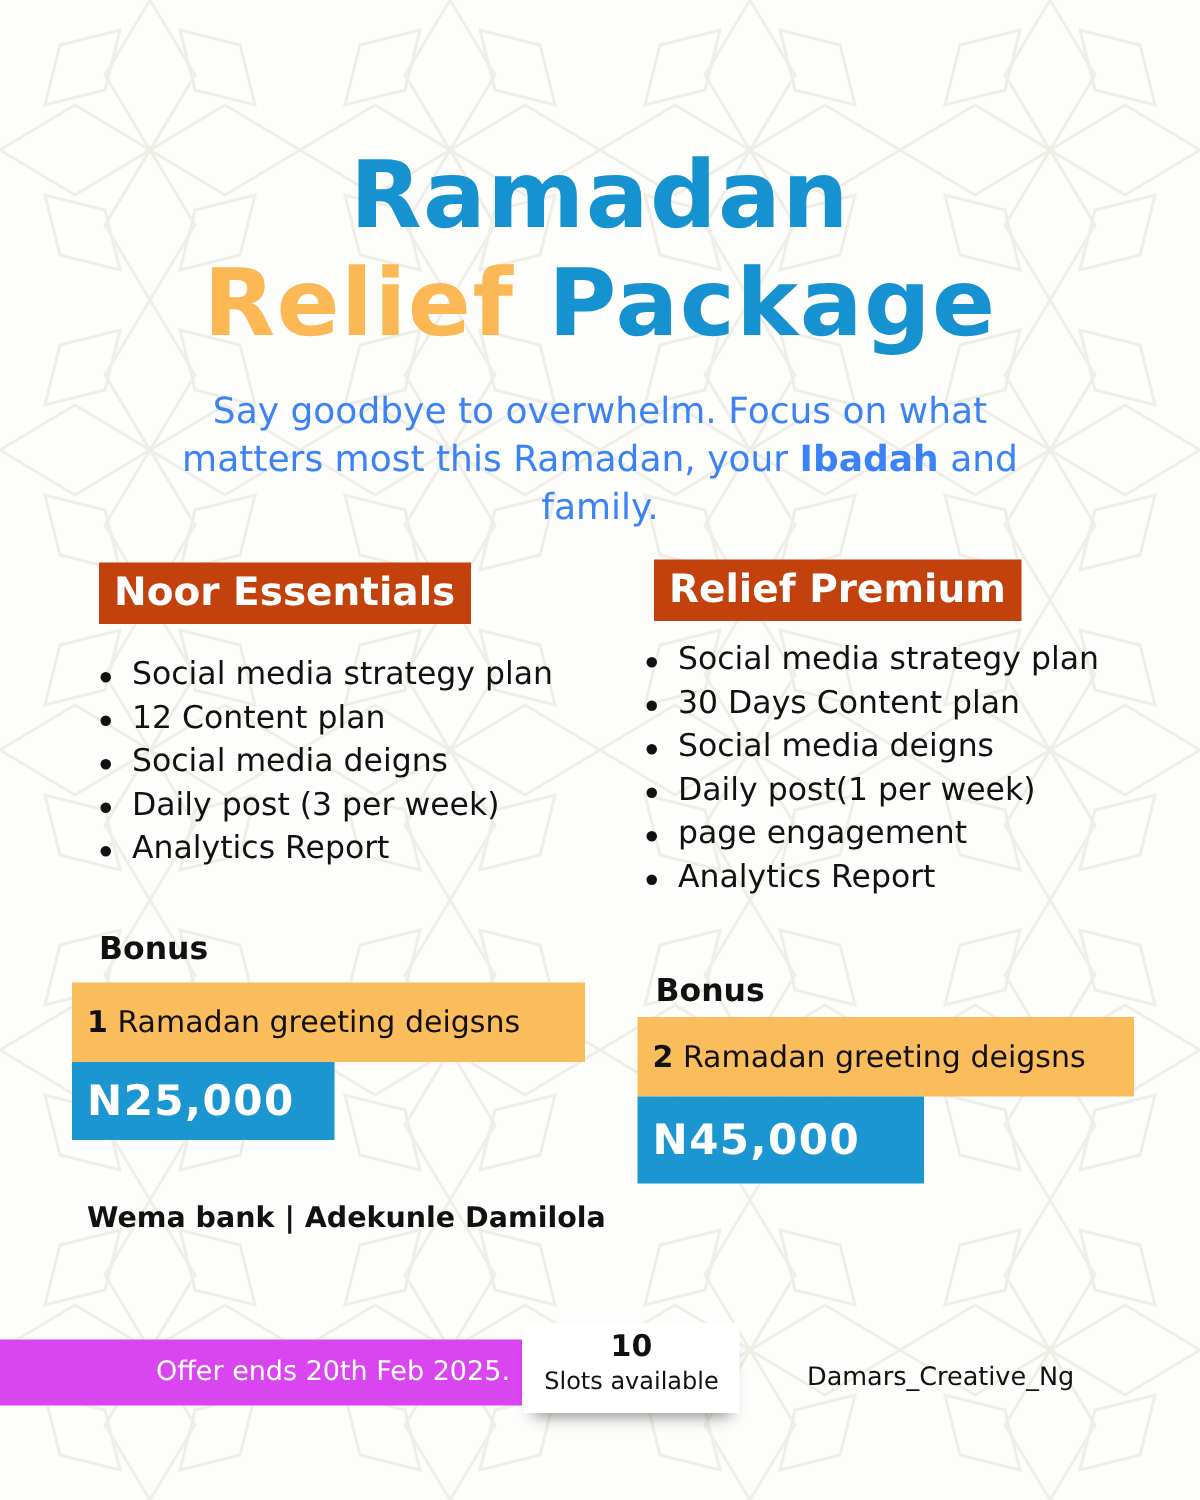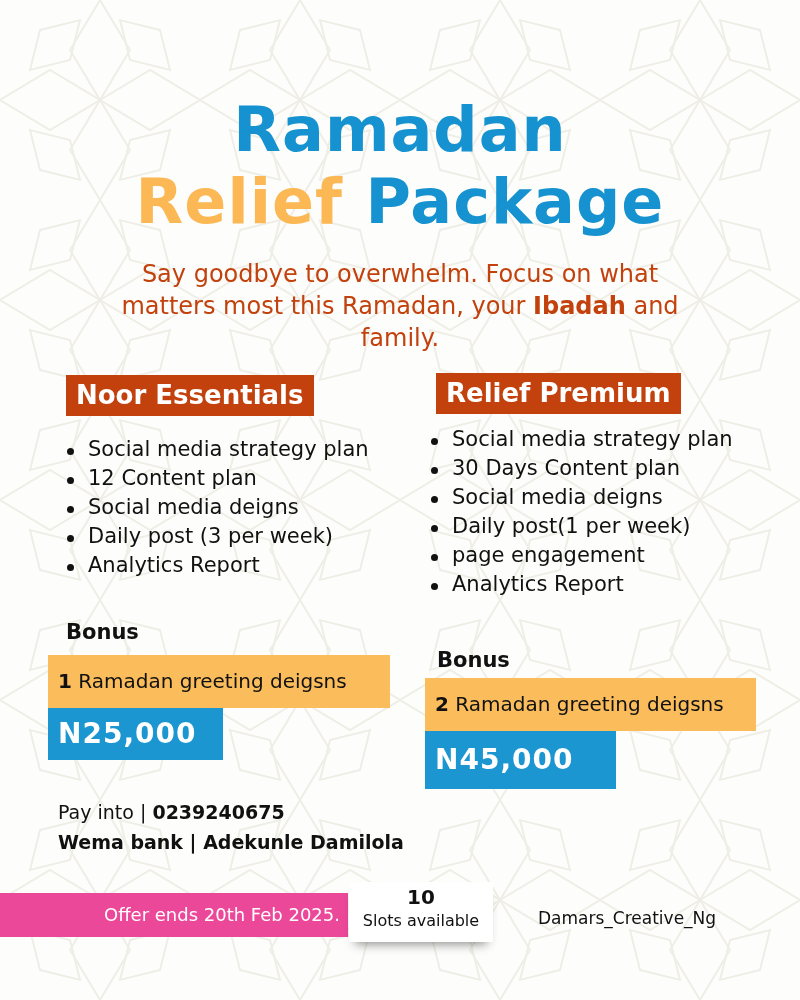--- a/index.html
+++ b/index.html
@@ -3,32 +3,32 @@
 <meta charset="utf-8">
 <style>
   html,body{margin:0;padding:0;}
   body{width:800px;height:1000px;position:relative;overflow:hidden;background:#fdfdfb;font-family:"DejaVu Sans","Liberation Sans",sans-serif;color:#111;}
   .bg{position:absolute;inset:0;z-index:0;}
   .abs{position:absolute;z-index:1;}
   .title1{left:0;width:800px;top:92px;text-align:center;font-size:62px;font-weight:bold;color:#1592cf;letter-spacing:1px;line-height:76px;}
   .title2{left:0;width:800px;top:164px;text-align:center;font-size:62px;font-weight:bold;line-height:76px;letter-spacing:1px;}
   .title2 .relief{color:#fbb854;}
   .title2 .package{color:#1592cf;}
-  .tagline{left:100px;width:600px;top:258px;text-align:center;font-size:24px;line-height:32px;color:#c2410c;font-family:"DejaVu Sans",sans-serif;}
+  .tagline{left:100px;width:600px;top:258px;text-align:center;font-size:24px;line-height:32px;color:#3b82f6;font-family:"DejaVu Sans",sans-serif;}
   .tagline b{font-weight:bold;}
   .plan-head{background:#c2410c;color:#fff;font-weight:bold;font-size:26px;line-height:41px;padding:0 10px;white-space:nowrap;}
   .features{list-style:none;margin:0;padding:0;font-size:21px;line-height:29px;}
   .features li{position:relative;padding-left:24px;white-space:nowrap;}
   .features li::before{content:"";position:absolute;left:3px;top:13px;width:7px;height:7px;border-radius:50%;background:#111;}
   .bonus-label{font-weight:bold;font-size:21px;}
   .bonus-box{background:#fbbd5c;font-size:20px;line-height:53px;padding:0 10px;white-space:nowrap;}
   .bonus-box b{font-weight:bold;}
   .price{background:#1b96d1;color:#fff;font-weight:bold;font-size:28px;padding:0 10px;letter-spacing:1px;}
   .pay{font-size:19px;line-height:30px;}
-  .footer-bar{left:0;top:893px;width:348px;height:44px;background:#ec4899;color:#fff;font-size:18px;line-height:44px;text-align:right;padding-right:8px;box-sizing:border-box;}
+  .footer-bar{left:0;top:893px;width:348px;height:44px;background:#d946ef;color:#fff;font-size:18px;line-height:44px;text-align:right;padding-right:8px;box-sizing:border-box;}
   .slots{left:349px;top:882px;width:144px;height:60px;background:#fff;box-shadow:0 8px 10px -6px rgba(0,0,0,.45);text-align:center;}
   .slots .num{font-weight:bold;font-size:20px;line-height:26px;display:block;padding-top:2px;}
   .slots .lbl{font-size:16px;line-height:22px;display:block;}
   .handle{left:538px;top:908px;font-size:17px;color:#111;}
 </style>
 </head>
 <body>
 
 <svg class="bg" width="800" height="1000" xmlns="http://www.w3.org/2000/svg">
   <defs>
@@ -85,24 +85,20 @@
   <li>Analytics Report</li>
 </ul>
 <div class="abs bonus-label" style="left:437px;top:648px;">Bonus</div>
 <div class="abs bonus-box" style="left:425px;top:678px;width:311px;">
   <b>2</b>
   <span>Ramadan greeting deigsns</span>
 </div>
 <div class="abs price" style="left:425px;top:731px;width:171px;line-height:58px;">N45,000</div>
 
 <div class="abs pay" style="left:58px;top:797px;">
-  <div>
-    <span>Pay into |</span>
-    <b>0239240675</b>
-  </div>
   <div style="font-weight:bold;">Wema bank | Adekunle Damilola</div>
 </div>
 
 <div class="abs footer-bar">Offer ends 20th Feb 2025.</div>
 <div class="abs slots">
   <span class="num">10</span>
   <span class="lbl">Slots available</span>
 </div>
 <div class="abs handle">Damars_Creative_Ng</div>
 

